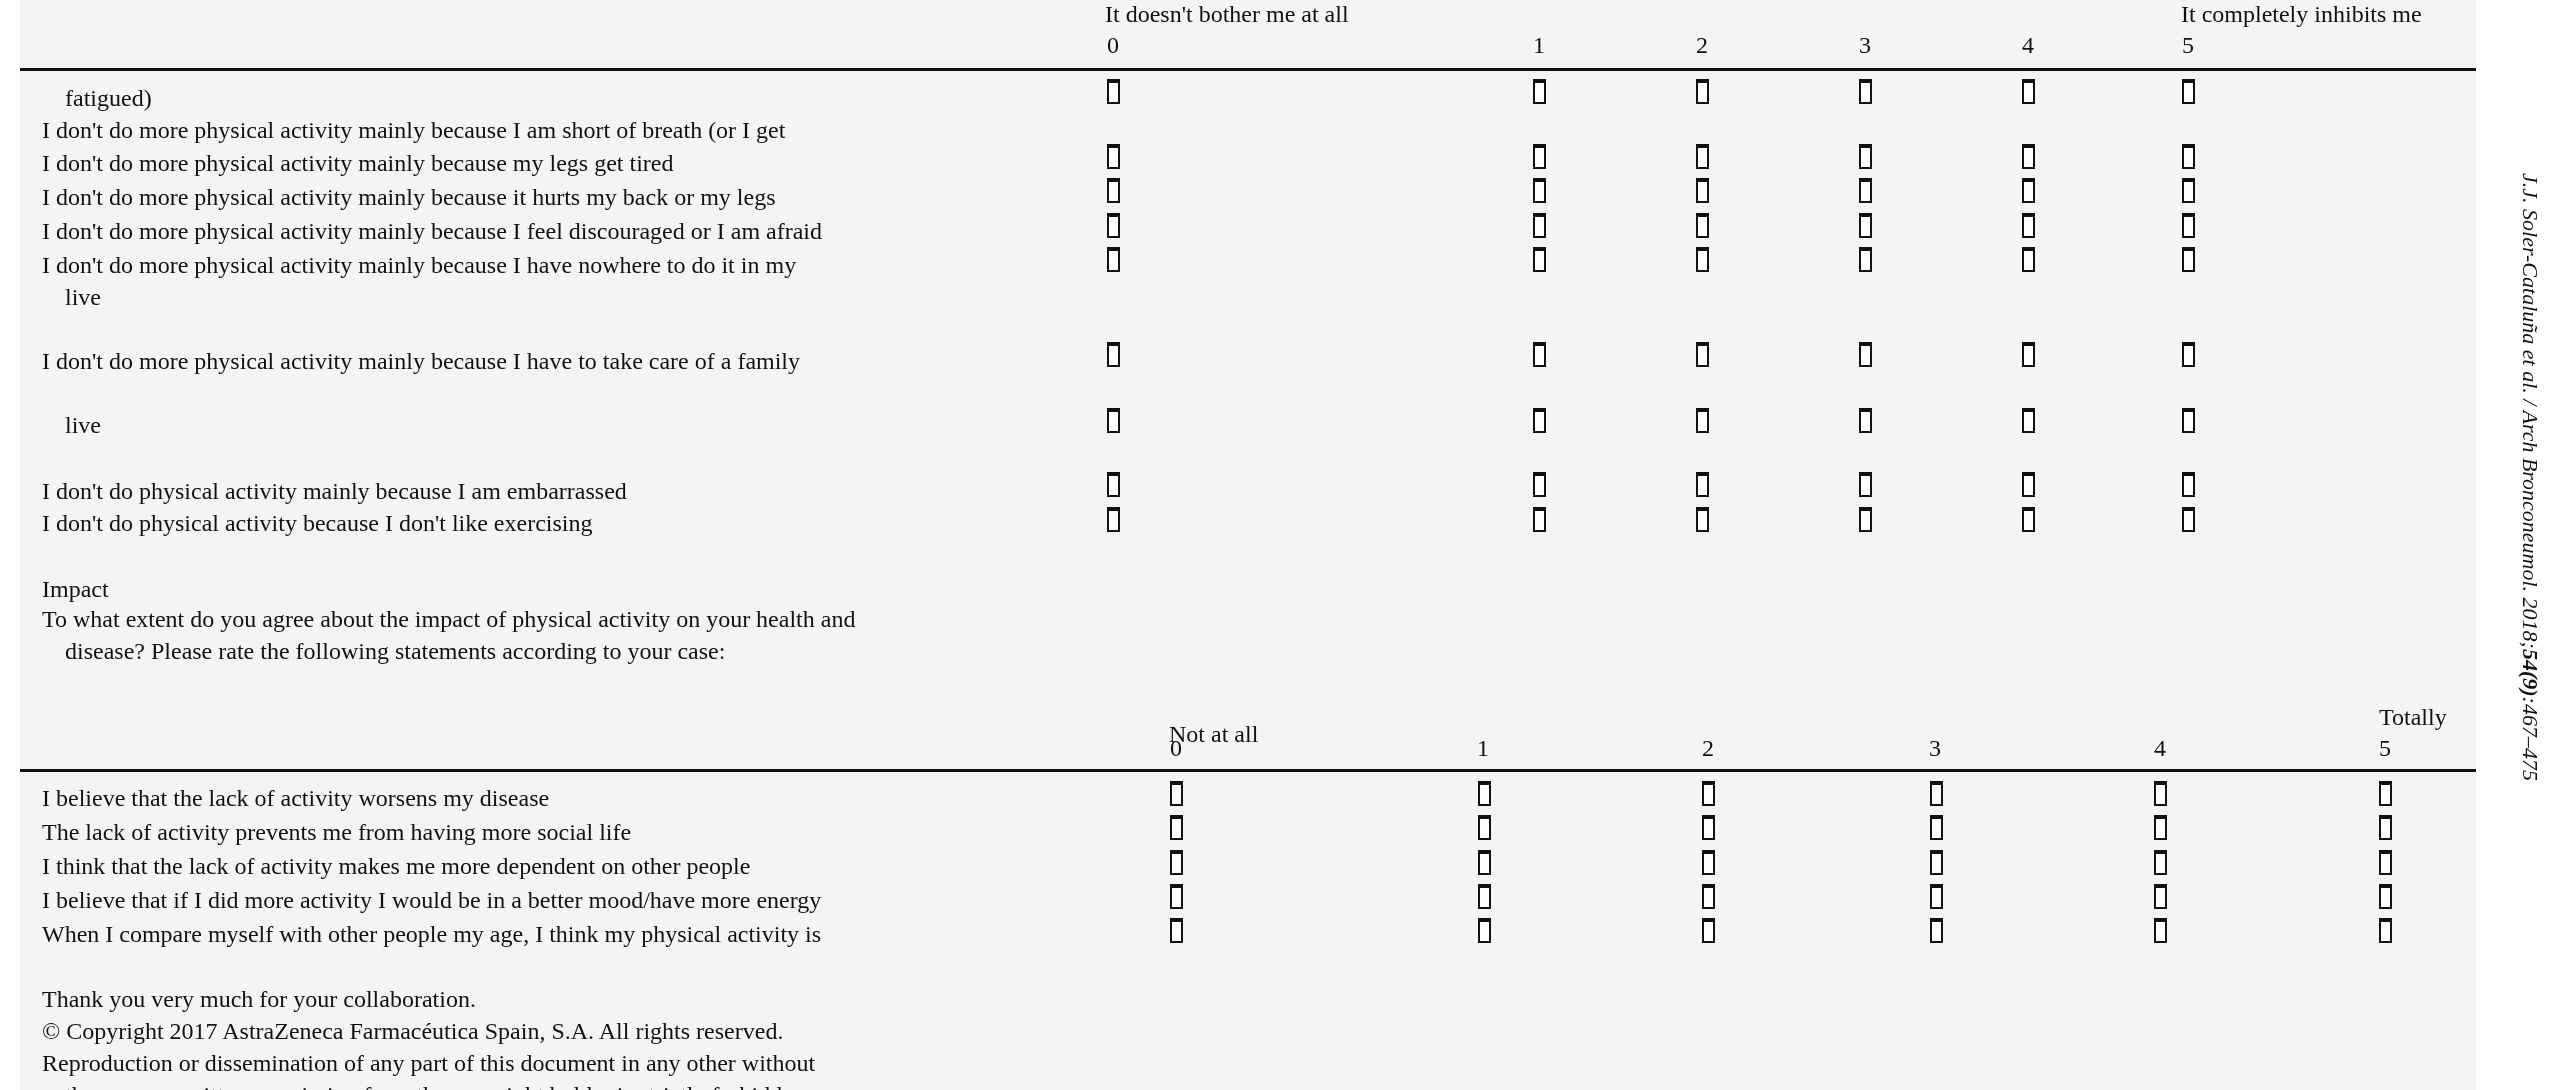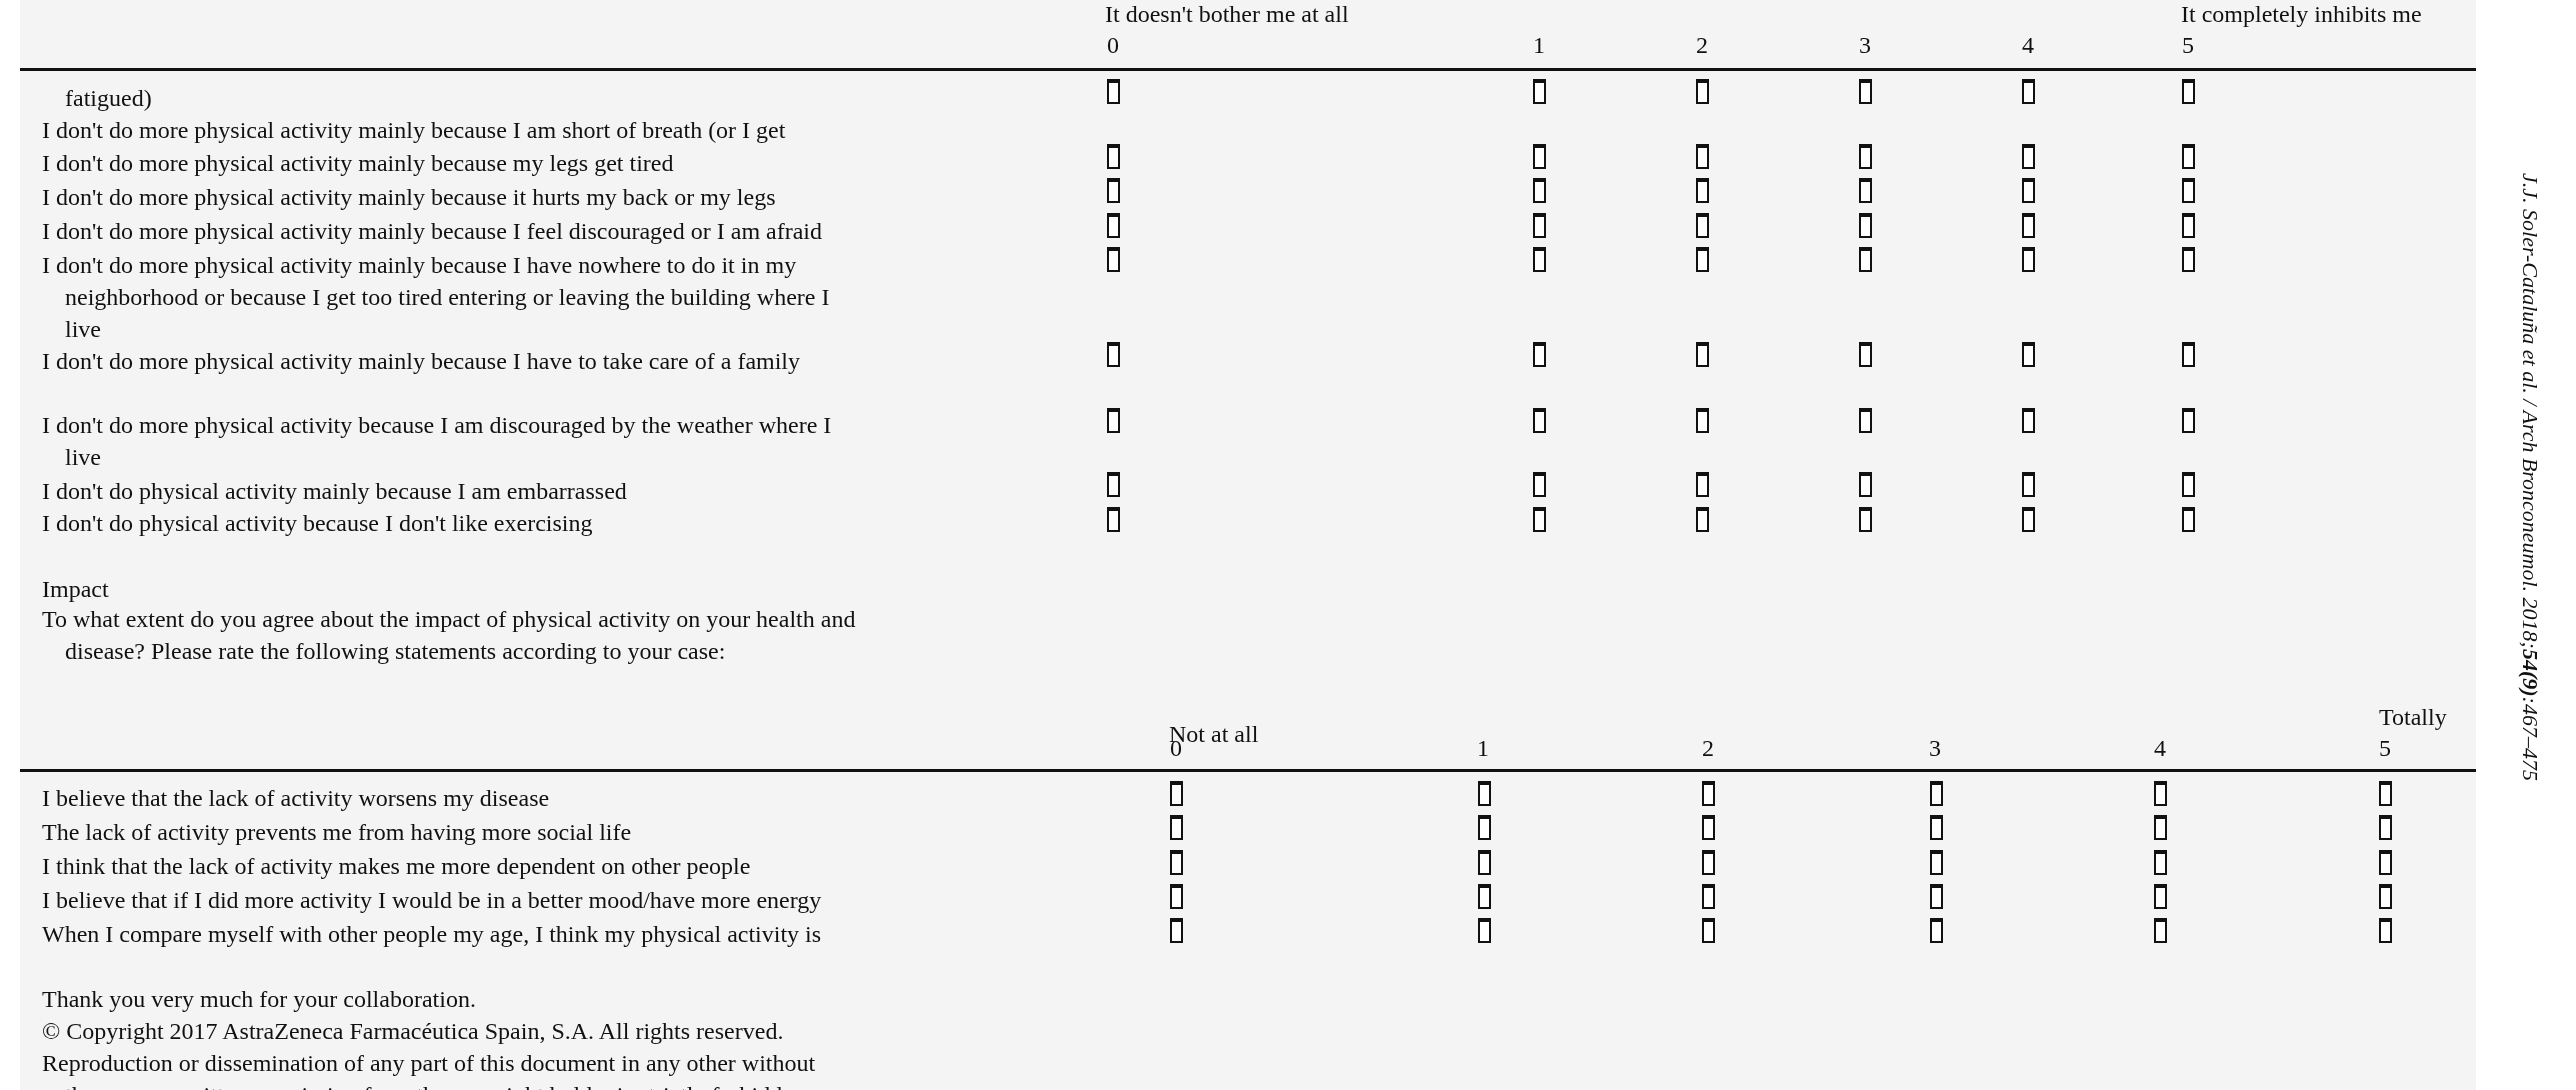--- a/index.html
+++ b/index.html
@@ -84,28 +84,26 @@
   <span class="line">I don't do more physical activity mainly because my legs get tired</span>
 </div>
 <div class="stmt" style="top:181px;">
   <span class="line">I don't do more physical activity mainly because it hurts my back or my legs</span>
 </div>
 <div class="stmt" style="top:215px;">
   <span class="line">I don't do more physical activity mainly because I feel discouraged or I am afraid</span>
 </div>
 <div class="stmt" style="top:249px;">
   <span class="line">I don't do more physical activity mainly because I have nowhere to do it in my</span>
-  <span class="line cont">neighborhood or because I get too tired entering or leaving the building where I</span>
   <span class="line cont">live</span>
 </div>
 <div class="stmt" style="top:345px;">
   <span class="line">I don't do more physical activity mainly because I have to take care of a family</span>
 </div>
 <div class="stmt" style="top:409px;">
-  <span class="line">I don't do more physical activity because I am discouraged by the weather where I</span>
   <span class="line cont">live</span>
 </div>
 <div class="stmt" style="top:475px;text-align:center;">
   <span class="line">I don't do physical activity mainly because I am embarrassed</span>
 </div>
 <div class="stmt" style="top:507px;">
   <span class="line">I don't do physical activity because I don't like exercising</span>
 </div>
 
 <div id="barrier-checkboxes">

